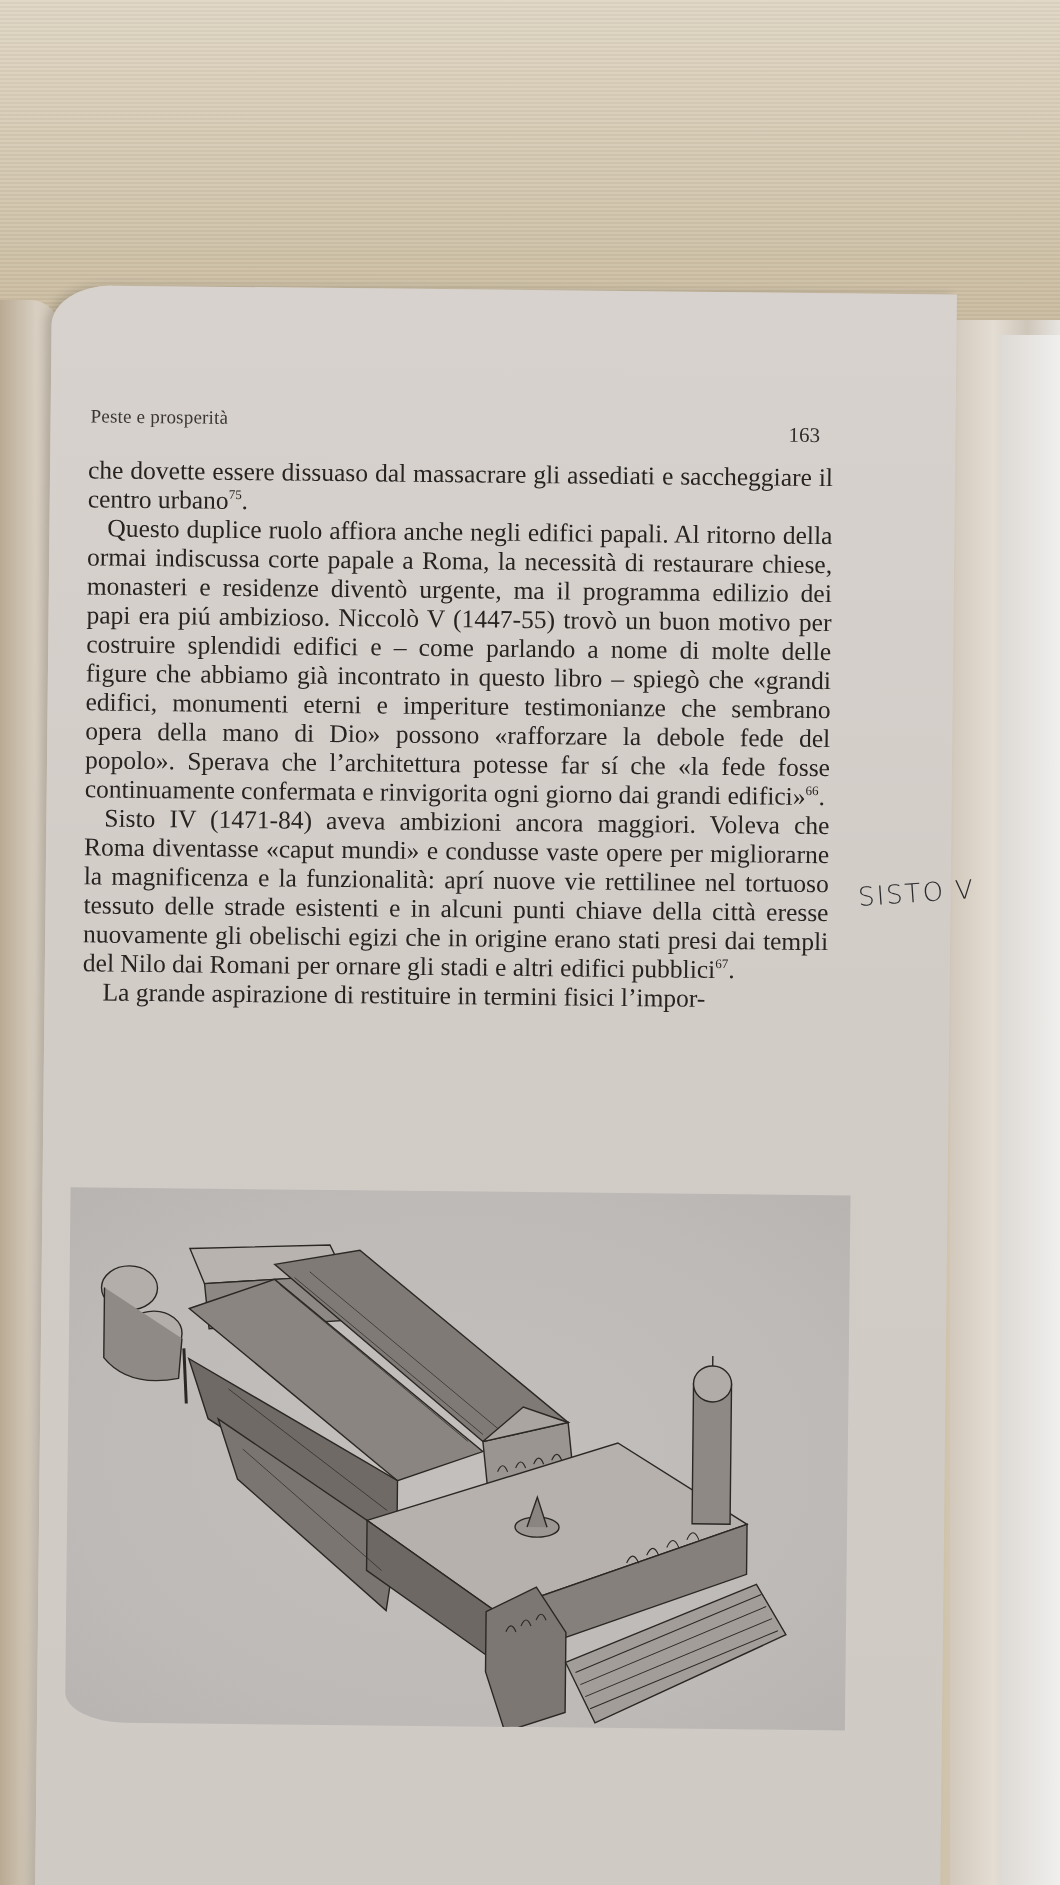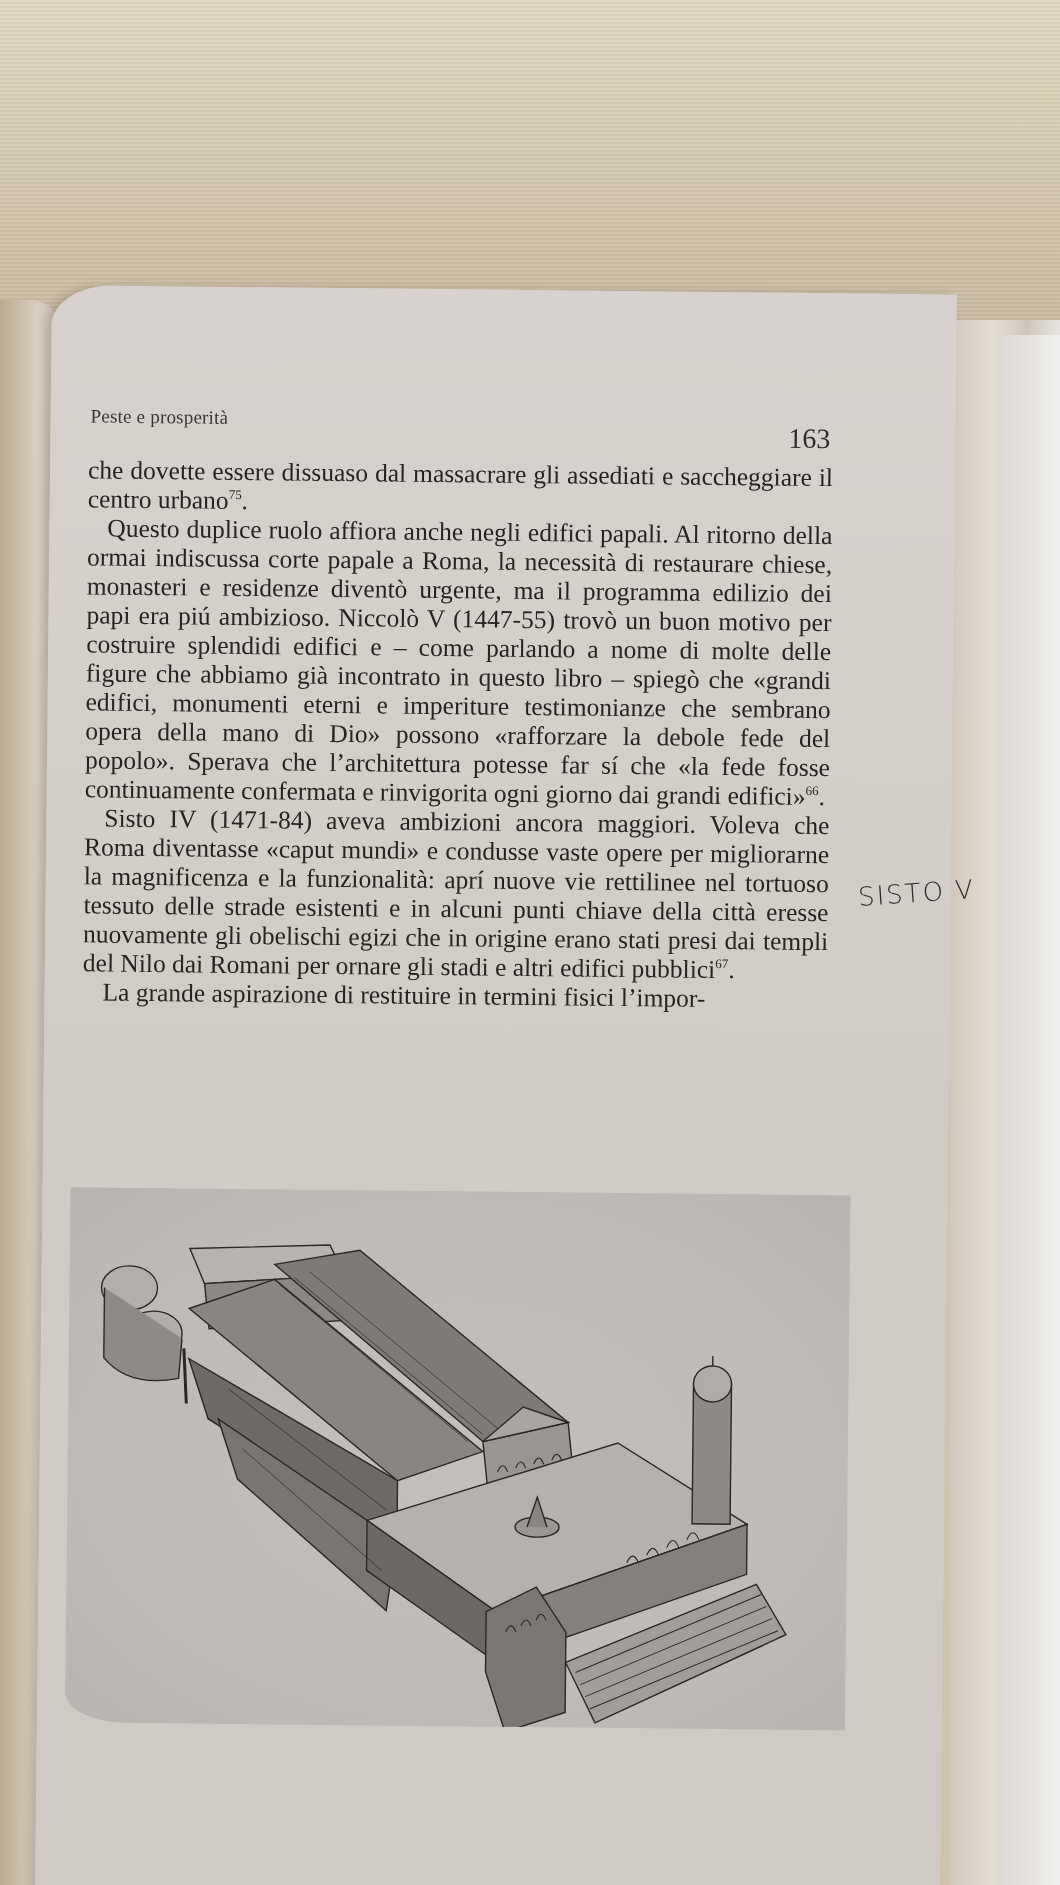--- a/index.html
+++ b/index.html
@@ -34,21 +34,21 @@
     transform: rotate(0.6deg);
     transform-origin: top left;
     box-shadow: -6px 0 10px rgba(0,0,0,0.15);
   }
   .running-head {
     position: absolute; left: 40px; top: 120px;
     font-size: 19px; color: #3a3734; font-style: normal; letter-spacing: 0.2px;
   }
   .page-number {
     position: absolute; left: 738px; top: 130px;
-    font-size: 28px; color: #2f2c2a;
+    font-size: 21px; color: #2f2c2a;
   }
   .body-text {
     position: absolute; left: 38px; top: 170px; width: 745px;
     font-size: 25.5px; line-height: 29px; color: #262320;
     text-align: justify;
   }
   .body-text p { margin: 0; }
   .body-text p.indent { text-indent: 20px; }
   .body-text sup { font-size: 13px; vertical-align: 10px; line-height: 0; }
   .illustration {

